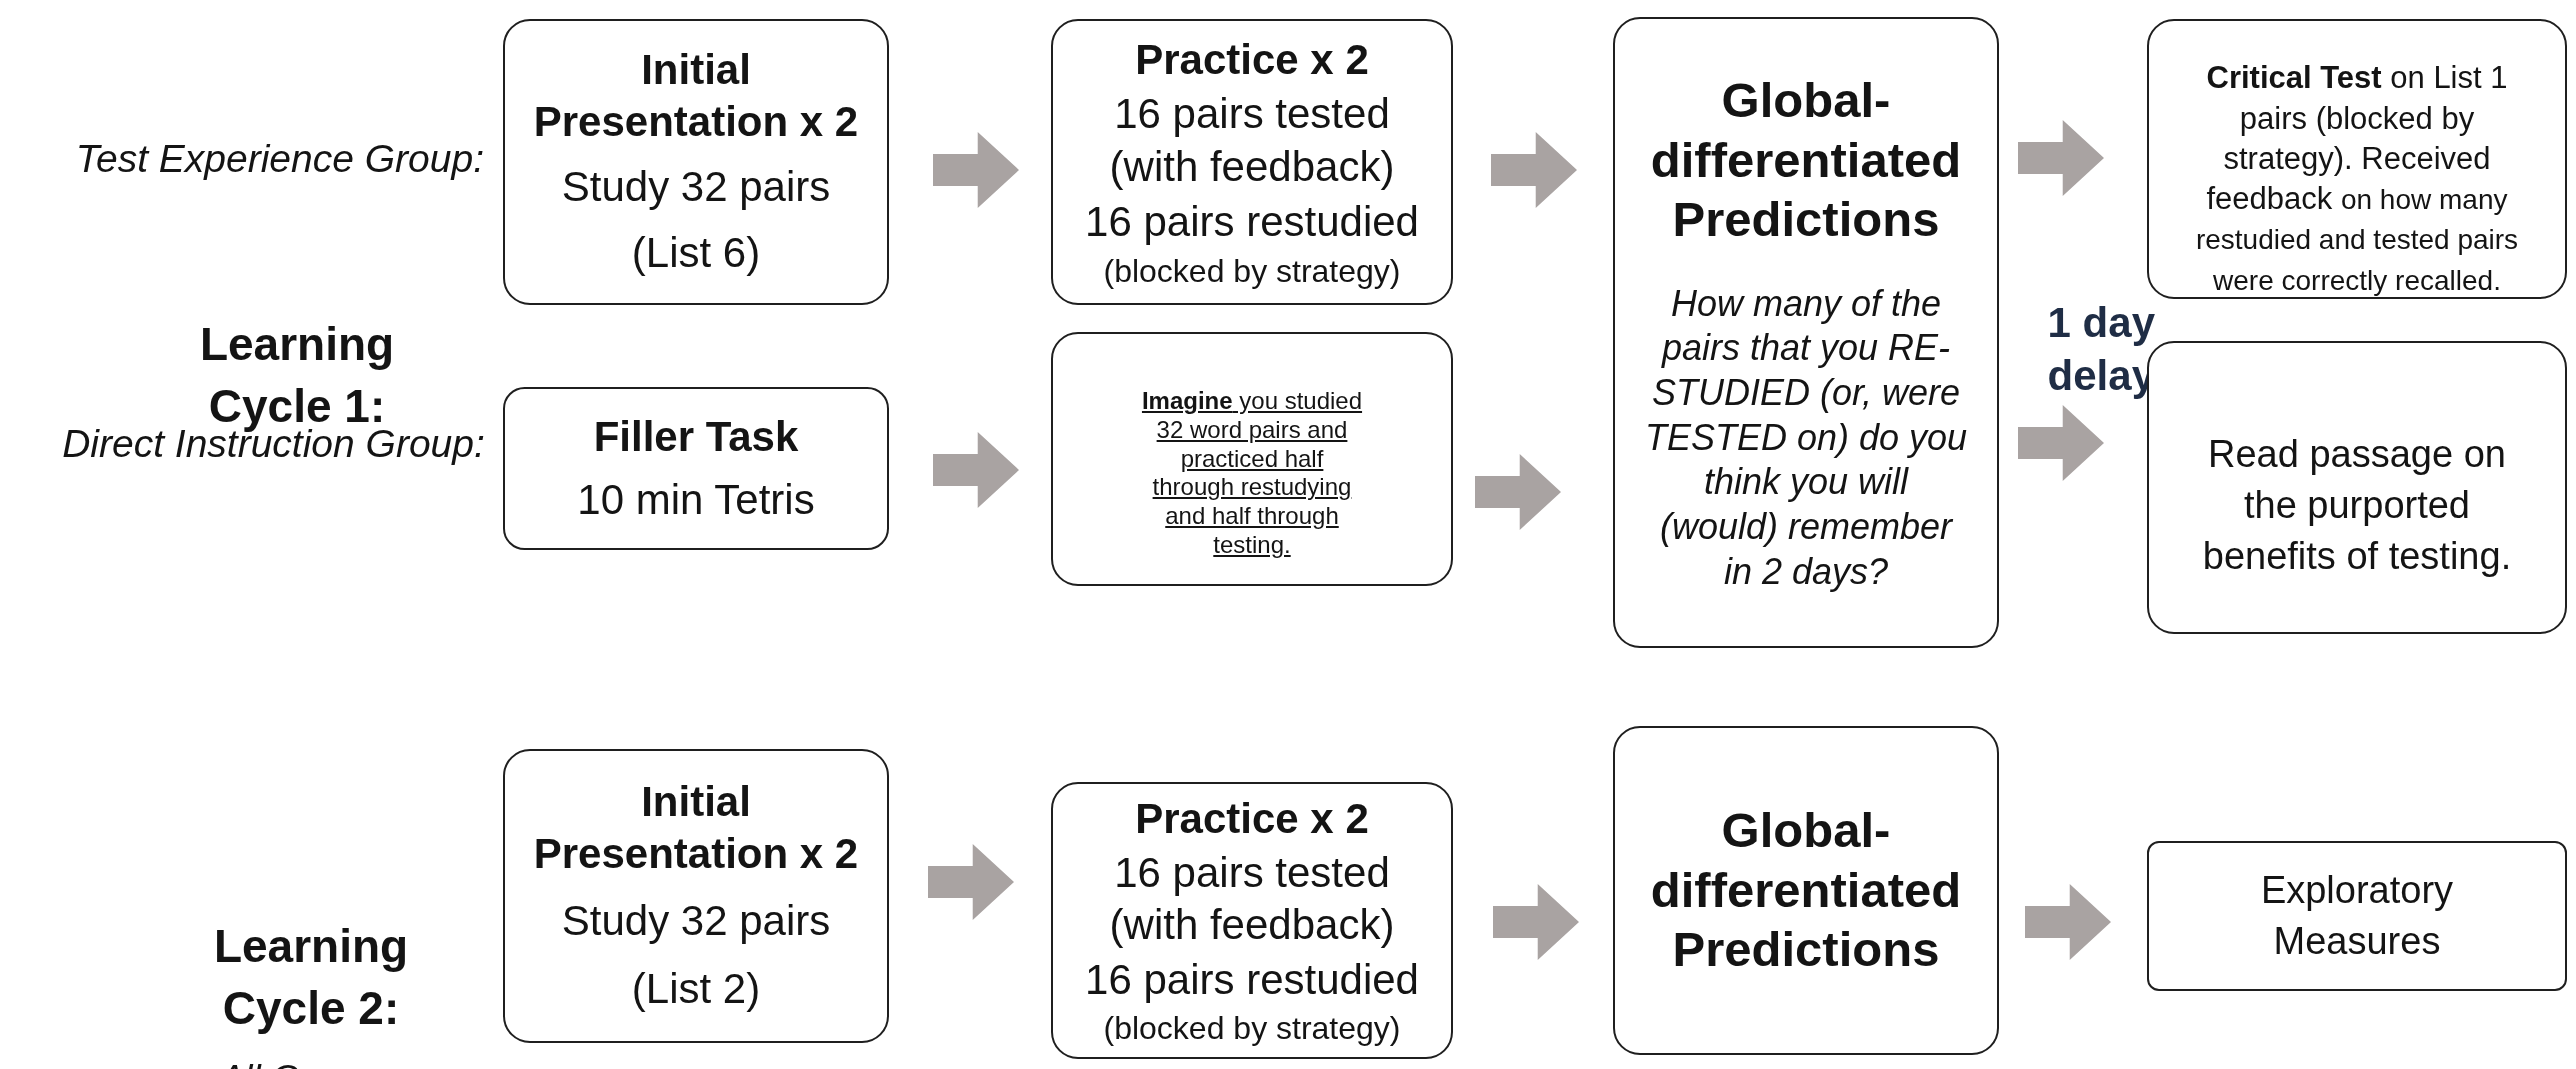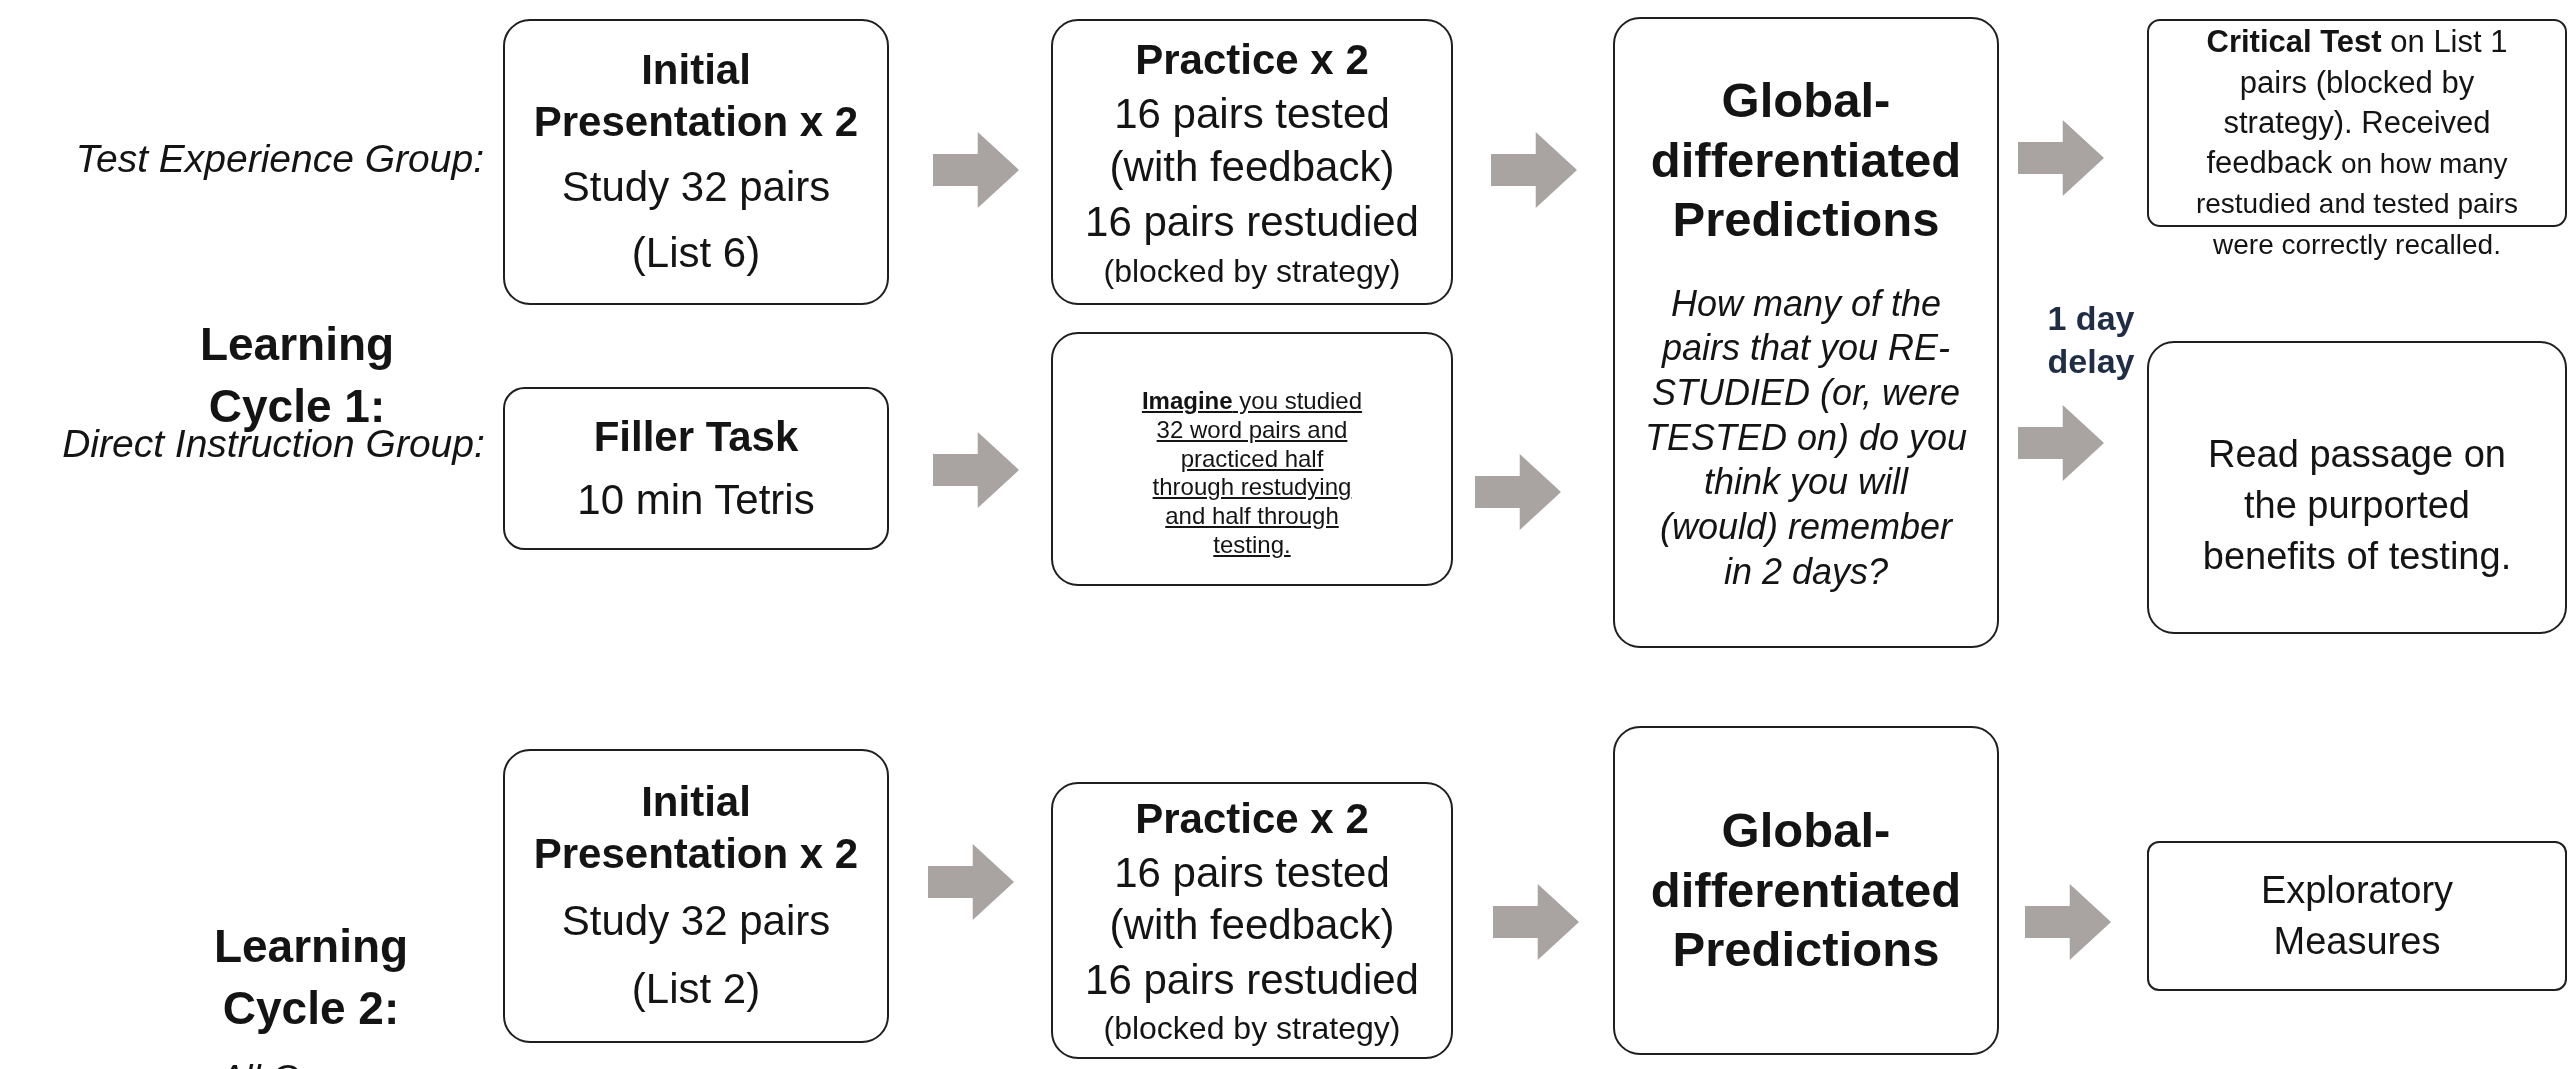--- a/index.html
+++ b/index.html
@@ -31,22 +31,22 @@
   .all-groups{font-weight:normal; font-style:italic; font-size:37px; margin-top:15px;}
   .question{font-style:italic; font-size:36px; line-height:1.24; white-space:pre-line;}
   .tall-title{font-weight:bold; font-size:49px; line-height:1.22; white-space:pre-line;}
   .imagine-text{font-size:24px; line-height:1.2; white-space:pre-line;text-decoration:underline;}
   .lead-bold{font-weight:bold;}
   .critical-text{font-size:31px; line-height:1.3; white-space:pre-line;}
   .critical-small{font-size:28px;}
   .read-text{font-size:38px; line-height:1.35;margin-top:36px;}
   .expl-text{font-size:38px; line-height:1.35;}
   .delay-label{
-    position:absolute; font-weight:bold; font-size:34px; line-height:1.25;
-    color:var(--delay); white-space:pre-line; text-align:center;
+    position:absolute; font-weight:bold; font-size:42px; line-height:1.25;
+    color:var(--delay); white-space:pre-line; text-align:right;
   }
   .arrow{
     position:absolute; width:86px; height:76px; background:var(--arrow);
     clip-path:polygon(0 29%, 52% 29%, 52% 0, 100% 50%, 52% 100%, 52% 71%, 0 71%);
   }
 </style>
 </head>
 <body>
 
 <div class="stage">
@@ -94,21 +94,21 @@
 pairs that you RE-
 STUDIED (or, were
 TESTED on) do you
 think you will
 (would) remember
 in 2 days?</div>
   </div>
 
   <div class="arrow" style="left:2018px; top:120px;"></div>
 
-  <div class="box center" style="left:2147px; top:19px; width:420px; height:208px; padding:9.5px 17.6px;border-radius:13px;">
+  <div class="box center" style="left:2147px; top:19px; width:420px; height:280px; padding:9.5px 17.6px;">
     <div class="critical-text">
       <span class="lead-bold">Critical Test</span><span> on List 1
 pairs (blocked by
 strategy). Received
 feedback </span><span class="critical-small">on how many
 restudied and tested pairs
 were correctly recalled.</span>
     </div>
   </div>
 

